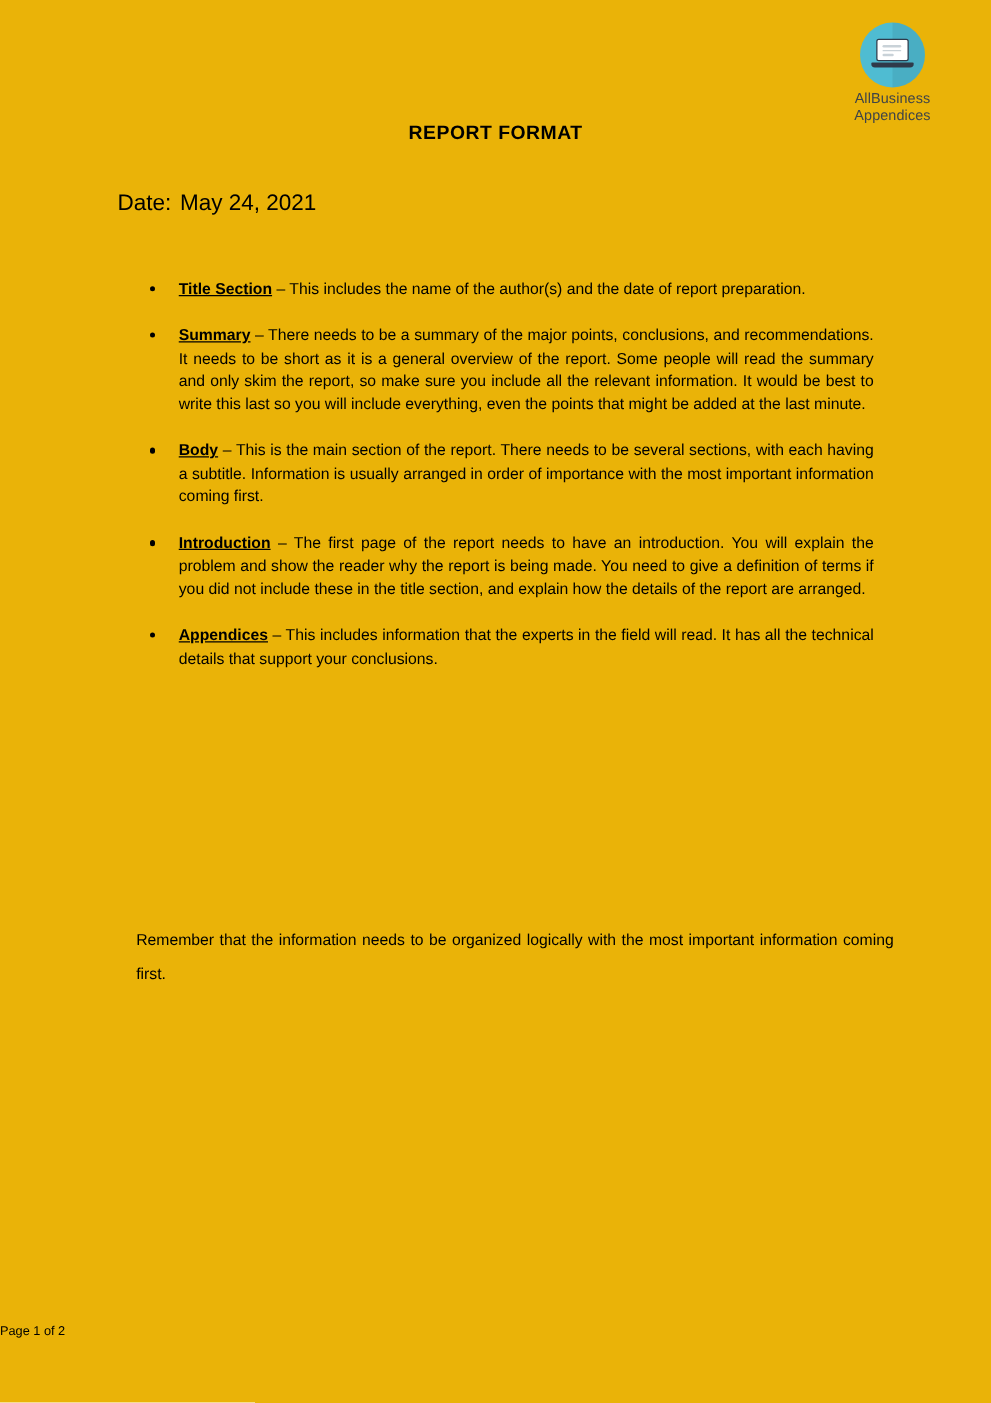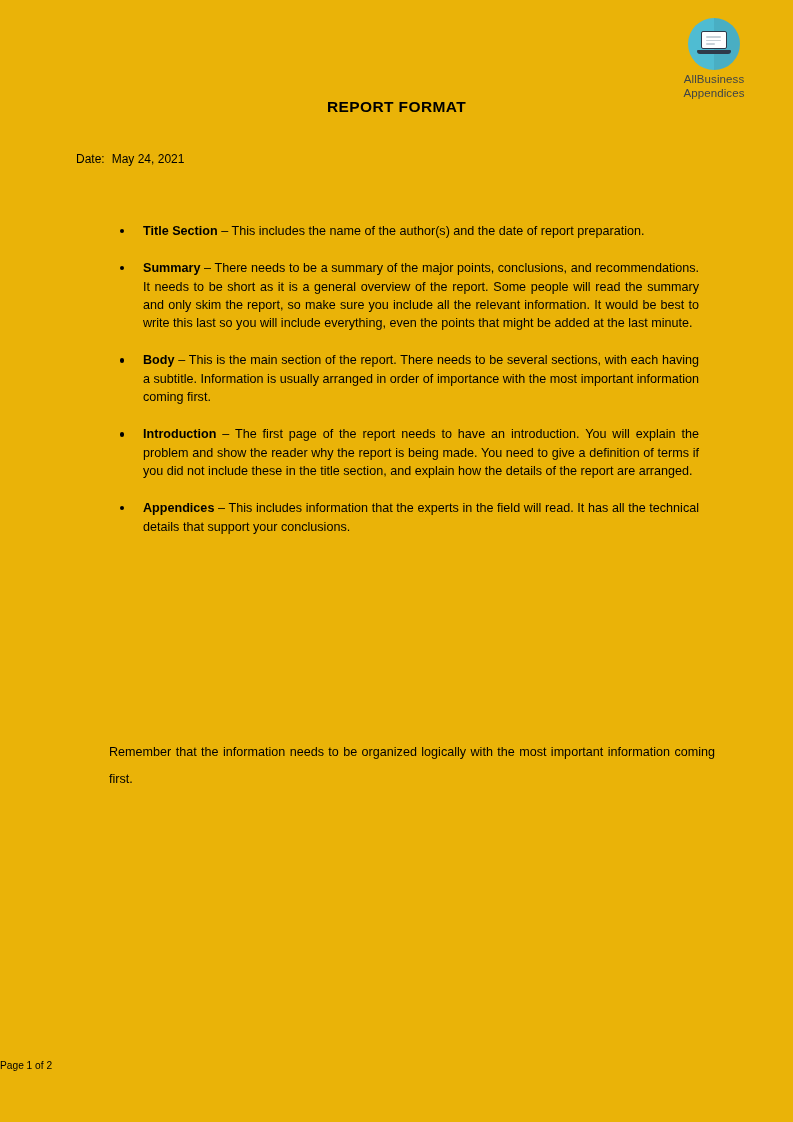--- a/index.html
+++ b/index.html
@@ -104,22 +104,22 @@
     text-align: center;
     font-size: 15.5px;
     font-weight: bold;
     letter-spacing: 0.4px;
   }
 
   
   .date-line {
     position: absolute;
     top: 152px;
-    left: 76px;
-    font-size: 12px;
+    left: 94px;
+    font-size: 18px;
   }
   .date-line .date-value { margin-left: 7px; }
 
   
   .bullet-list {
     position: absolute;
     top: 222px;
     left: 93px;
     width: 606px;
   }
@@ -137,20 +137,21 @@
     position: absolute;
     left: 27px;
     top: 7px;
     width: 4.2px;
     height: 4.2px;
     background: #000000;
     border-radius: 50%;
   }
   .bullet-term {
     font-weight: bold;
+    text-decoration: underline;
   }
 
   
   .closing-para {
     position: absolute;
     top: 739px;
     left: 109px;
     width: 606px;
     font-size: 12.6px;
     line-height: 27px;

